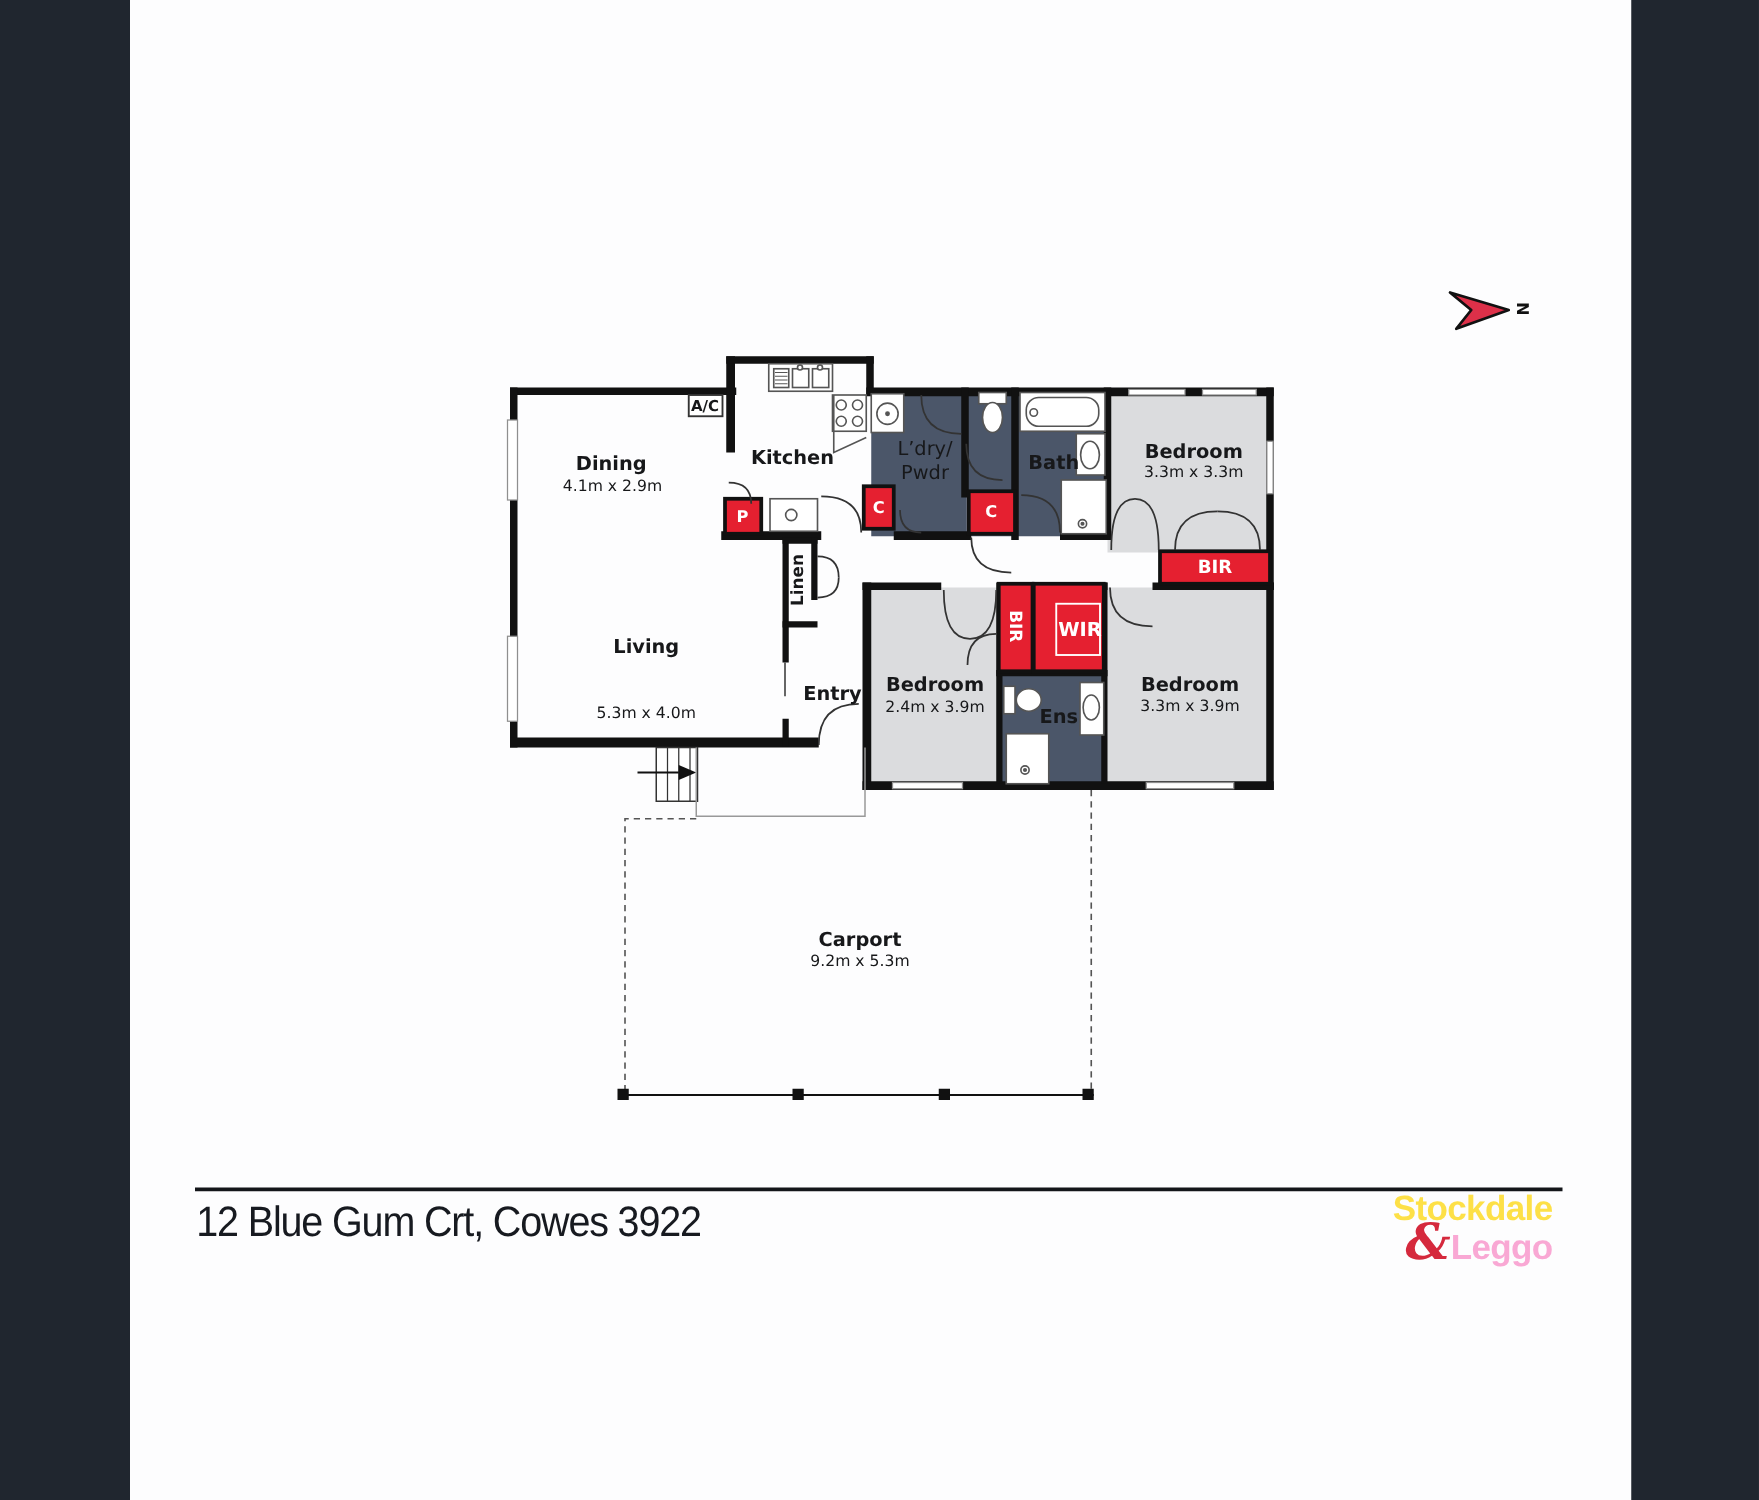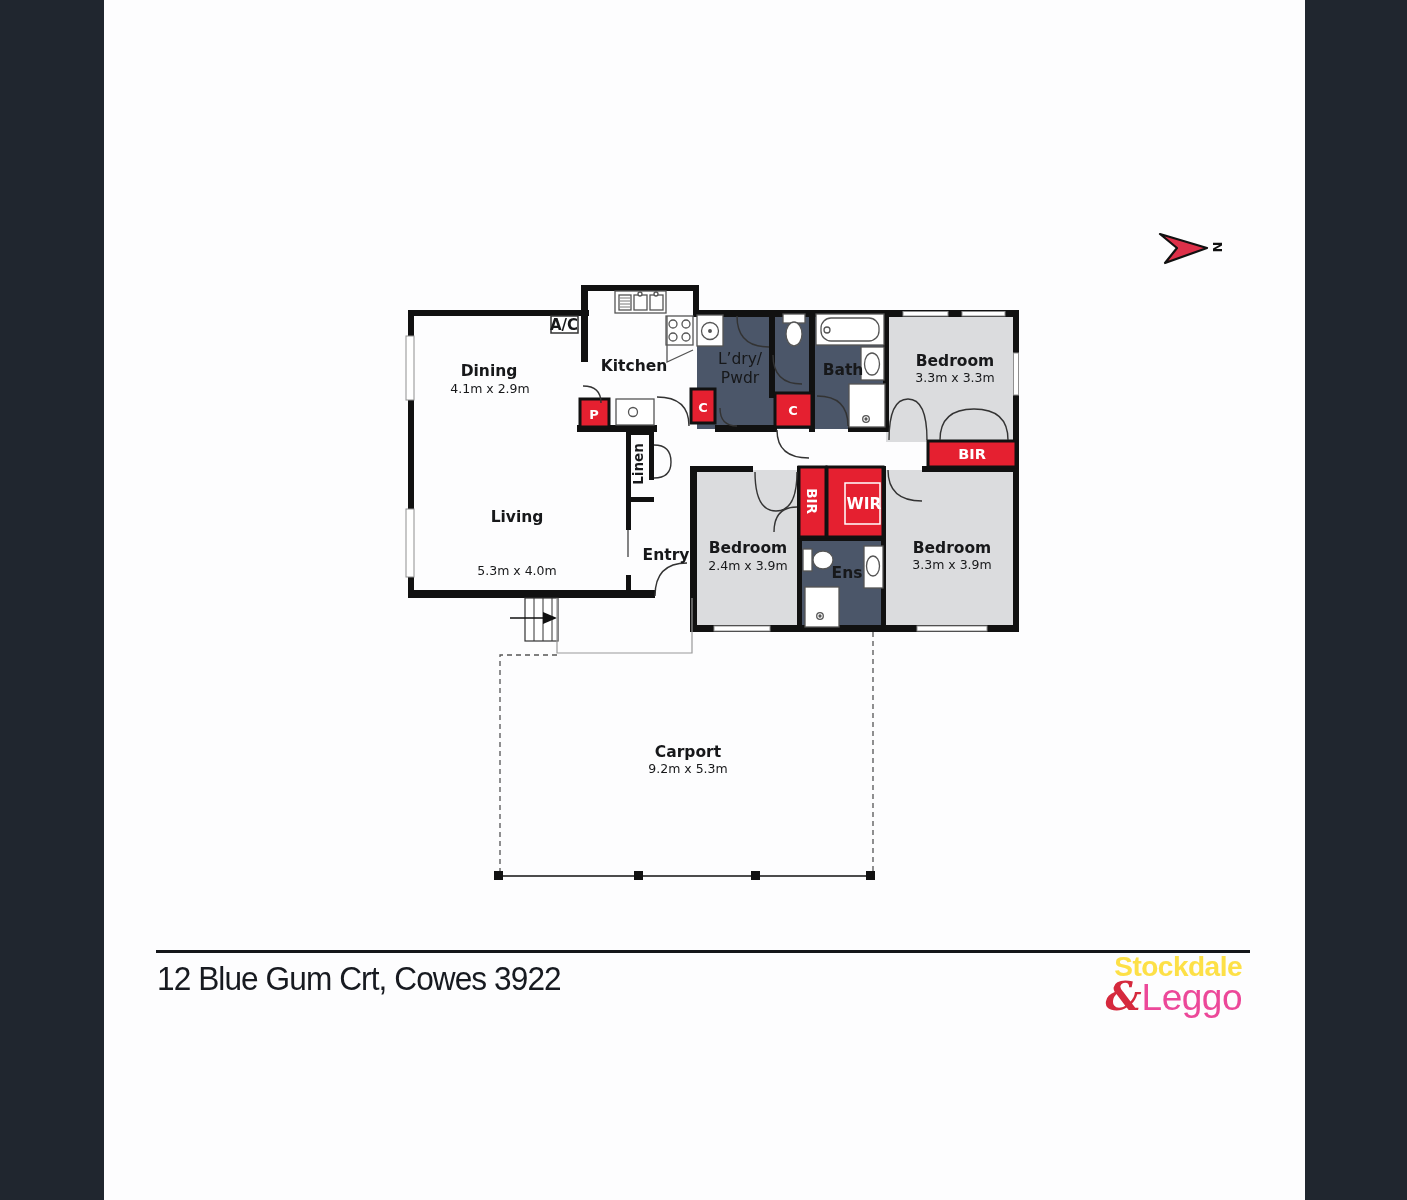--- a/index.html
+++ b/index.html
@@ -9,34 +9,34 @@
   .plan-svg{position:absolute;left:0;top:0;}
   .lbl{position:absolute;transform:translate(-50%,-50%);white-space:nowrap;color:#17181a;
        font-family:"DejaVu Sans", sans-serif;text-align:center;}
   .room-name{font-size:15.5px;font-weight:bold;}
   .room-dims{font-size:12.5px;}
   .two-line{line-height:19px;font-size:15.5px;font-weight:normal;}
   .box-letter{font-size:13px;font-weight:bold;color:#ffffff;}
   .box-word{font-size:14.5px;font-weight:bold;color:#ffffff;}
   .rot-ccw{transform:translate(-50%,-50%) rotate(-90deg);}
   .rot-cw{transform:translate(-50%,-50%) rotate(90deg);}
-  .ac-lbl{font-size:15px;font-weight:bold;}
+  .ac-lbl{font-size:12px;font-weight:bold;}
   .north-lbl{font-size:13px;font-weight:bold;color:#111;}
   .footer-rule{position:absolute;left:156px;top:950px;width:1094px;height:3px;background:#14161a;}
   .address{position:absolute;left:157px;top:959px;font-family:"Liberation Sans", sans-serif;
            font-size:34px;font-weight:400;color:#171a20;letter-spacing:-1px;
            transform:scaleX(.93);transform-origin:left top;white-space:nowrap;}
   .disclaimer{position:absolute;left:158px;top:1003px;font-family:"Liberation Sans", sans-serif;
            font-size:11px;color:#2b2b2b;letter-spacing:-0.1px;white-space:nowrap;}
   .brand{position:absolute;right:165px;top:953px;text-align:right;font-family:"Liberation Sans", sans-serif;}
   .brand-top{font-size:28px;font-weight:bold;color:#fde047;line-height:28px;letter-spacing:-0.5px;}
   .brand-bottom{display:flex;align-items:baseline;justify-content:flex-end;margin-top:-4px;}
   .brand-amp{font-family:"DejaVu Serif", serif;font-style:italic;font-weight:bold;
              font-size:40px;color:#d5293d;line-height:34px;}
-  .brand-leggo{font-size:37px;font-weight:normal;color:#ec4899;letter-spacing:-0.5px;}
+  .brand-leggo{font-size:28px;font-weight:bold;color:#f9a8d4;letter-spacing:-0.5px;}
 </style>
 </head>
 <body>
 
 <div class="canvas">
   <div class="paper"></div>
 
   <svg class="plan-svg" width="1407" height="1200" viewBox="0 0 1407 1200">
 
     <g>

